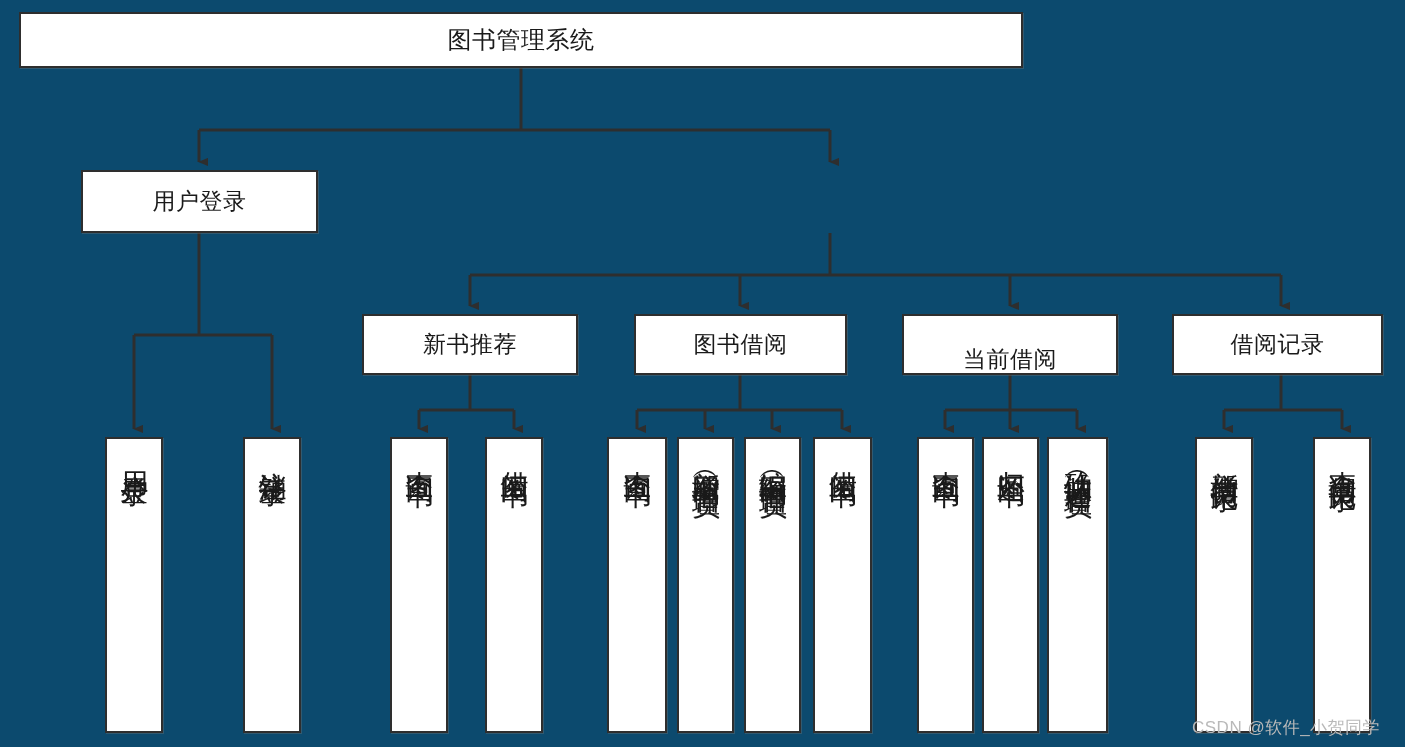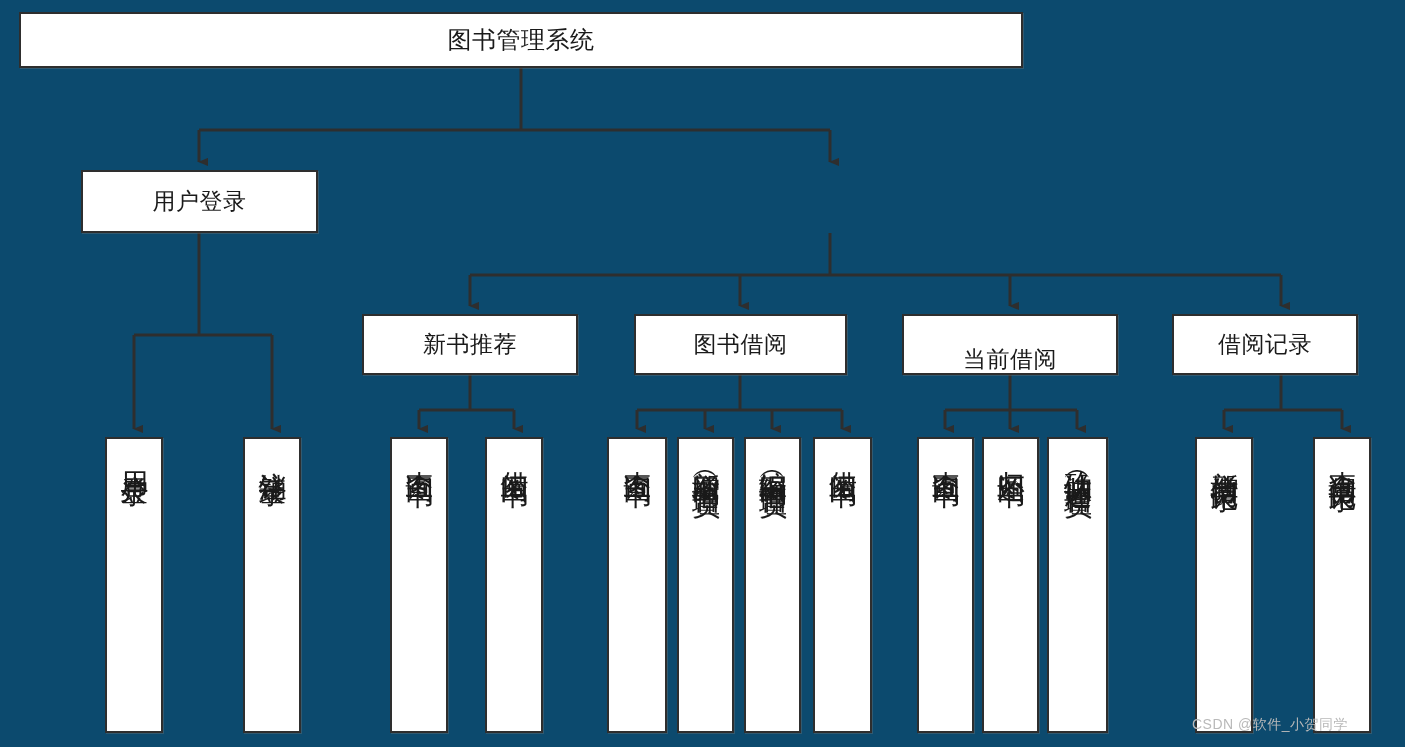--- a/index.html
+++ b/index.html
@@ -54,21 +54,21 @@
     writing-mode: vertical-rl;
     text-orientation: upright;
     font-size: 28px;
     letter-spacing: 3px;
     line-height: 1;
     white-space: nowrap;
   }
   .node.root .label { font-size: 24px; }
   .watermark {
     position: absolute;
-    font-size: 14px;
+    font-size: 17px;
     color: #b9b9b9;
     white-space: nowrap;
     letter-spacing: 0.5px;
   }
 </style>
 </head>
 <body>
 
 <div id="canvas">
 
@@ -132,21 +132,21 @@
 
   <div class="node horiz" style="left:362px;top:314px;width:216px;height:61px;">
     <span class="label">新书推荐</span>
   </div>
   <div class="node horiz" style="left:634px;top:314px;width:213px;height:61px;">
     <span class="label">图书借阅</span>
   </div>
   <div class="node horiz" style="left:902px;top:314px;width:216px;height:61px;align-items:flex-end;">
     <span class="label">当前借阅</span>
   </div>
-  <div class="node horiz" style="left:1172px;top:314px;width:186px;height:61px;">
+  <div class="node horiz" style="left:1172px;top:314px;width:211px;height:61px;">
     <span class="label">借阅记录</span>
   </div>
 
   <div class="node vert" style="left:105px;top:437px;width:58px;height:296px;">
     <span class="label">用户登录</span>
   </div>
   <div class="node vert" style="left:243px;top:437px;width:58px;height:296px;">
     <span class="label">注销登录</span>
   </div>
   <div class="node vert" style="left:390px;top:437px;width:58px;height:296px;">

